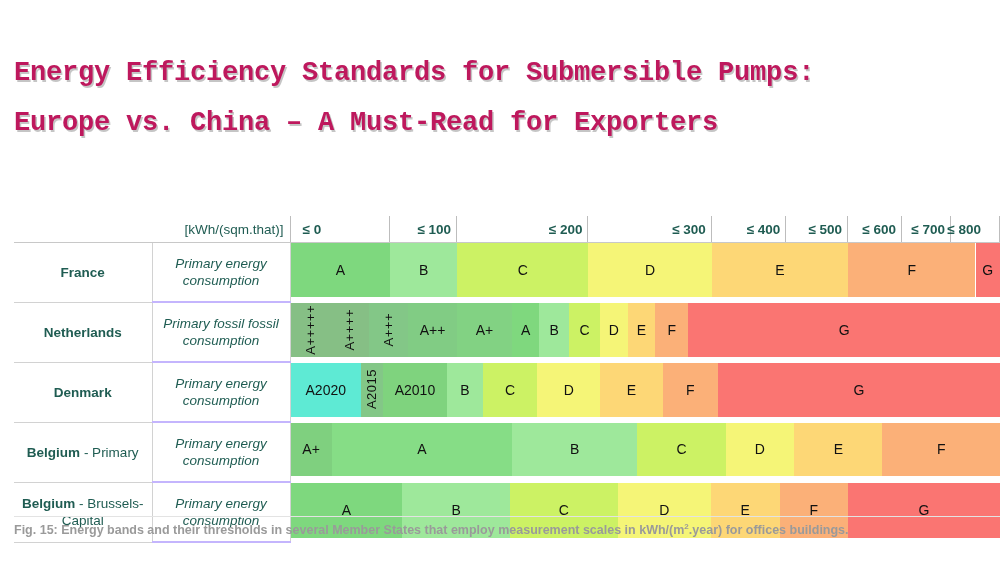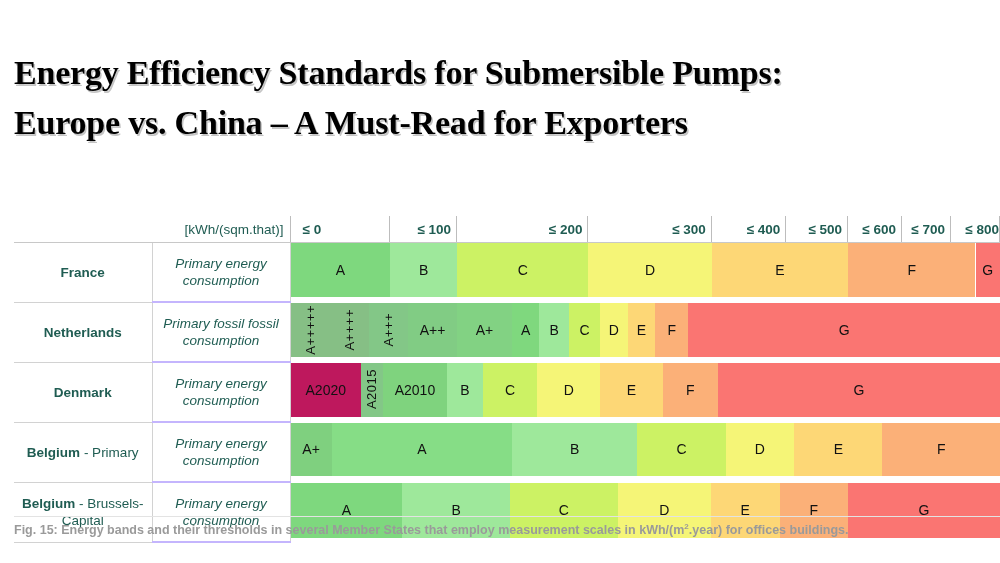--- a/index.html
+++ b/index.html
@@ -16,26 +16,26 @@
     background: #ffffff;
   }
 
   
   .title-block {
     position: absolute;
     left: 14px; top: 48px;
     width: 960px;
   }
   .title-line {
-    font-family: Liberation Serif, serif;
+    font-family: Liberation Mono, monospace;
     font-weight: bold;
-    font-size: 34px;
+    font-size: 27px;
     line-height: 50px;
     letter-spacing: -0.2px;
-    color: #000000;
+    color: #be185d;
     white-space: nowrap;
     text-shadow: 1.5px 1.5px 0px rgba(150,150,150,0.55);
   }
 
   
   .table-wrap {
     position: absolute;
     left: 14px; top: 216px;
     width: 986px;
     height: 298px;
@@ -184,21 +184,21 @@
                 </div>
                 <div class="hdr-th-abs" style="position: absolute; top: 0px; bottom: 0px; left: 69.8895%; width: 8.70166%; border-right: 1px solid rgb(189, 189, 189); display: flex; align-items: center; font-size: 13.5px; font-weight: bold; color: rgb(31, 92, 82); white-space: nowrap; justify-content: flex-end; padding-right: 5px;">
                   <span>≤ 500</span>
                 </div>
                 <div class="hdr-th-abs" style="position: absolute; top: 0px; bottom: 0px; left: 78.5912%; width: 7.59669%; border-right: 1px solid rgb(189, 189, 189); display: flex; align-items: center; font-size: 13.5px; font-weight: bold; color: rgb(31, 92, 82); white-space: nowrap; justify-content: flex-end; padding-right: 5px;">
                   <span>≤ 600</span>
                 </div>
                 <div class="hdr-th-abs" style="position: absolute; top: 0px; bottom: 0px; left: 86.1878%; width: 6.90608%; border-right: 1px solid rgb(189, 189, 189); display: flex; align-items: center; font-size: 13.5px; font-weight: bold; color: rgb(31, 92, 82); white-space: nowrap; justify-content: flex-end; padding-right: 5px;">
                   <span>≤ 700</span>
                 </div>
-                <div class="hdr-th-abs" style="position: absolute; top: 0px; bottom: 0px; left: 93.0939%; width: 6.90608%; border-right: 1px solid rgb(189, 189, 189); display: flex; align-items: center; font-size: 13.5px; font-weight: bold; color: rgb(31, 92, 82); white-space: nowrap; justify-content: flex-end; padding-right: 0;">
+                <div class="hdr-th-abs" style="position: absolute; top: 0px; bottom: 0px; left: 93.0939%; width: 6.90608%; border-right: 1px solid rgb(189, 189, 189); display: flex; align-items: center; font-size: 13.5px; font-weight: bold; color: rgb(31, 92, 82); white-space: nowrap; justify-content: flex-end; padding-right: 18px;">
                   <span>≤ 800</span>
                 </div>
               </div>
           </td>
         </tr>
       </thead>
       <tbody id="table-body">
           <tr style="height: 55px;">
             <td class="country"><b>France</b></td>
             <td class="metric">Primary energy consumption</td>
@@ -270,21 +270,21 @@
                   <span>G</span>
                 </div>
               </div>
             </td>
           </tr>
           <tr style="height: 55px;">
             <td class="country"><b>Denmark</b></td>
             <td class="metric">Primary energy consumption</td>
             <td class="scale">
               <div class="strip" style="height: 54px;">
-                <div class="band" style="left: 0%; width: 9.94475%; background: #be185d;">
+                <div class="band" style="left: 0%; width: 9.94475%; background: #5eead4;">
                   <span>A2020</span>
                 </div>
                 <div class="band vert" style="left: 9.94475%; width: 3.03867%; background: rgb(131, 199, 135);">
                   <span>A2015</span>
                 </div>
                 <div class="band" style="left: 12.9834%; width: 9.11602%; background: rgb(127, 211, 126);">
                   <span>A2010</span>
                 </div>
                 <div class="band" style="left: 22.0994%; width: 4.97238%; background: rgb(158, 232, 155);">
                   <span>B</span>

